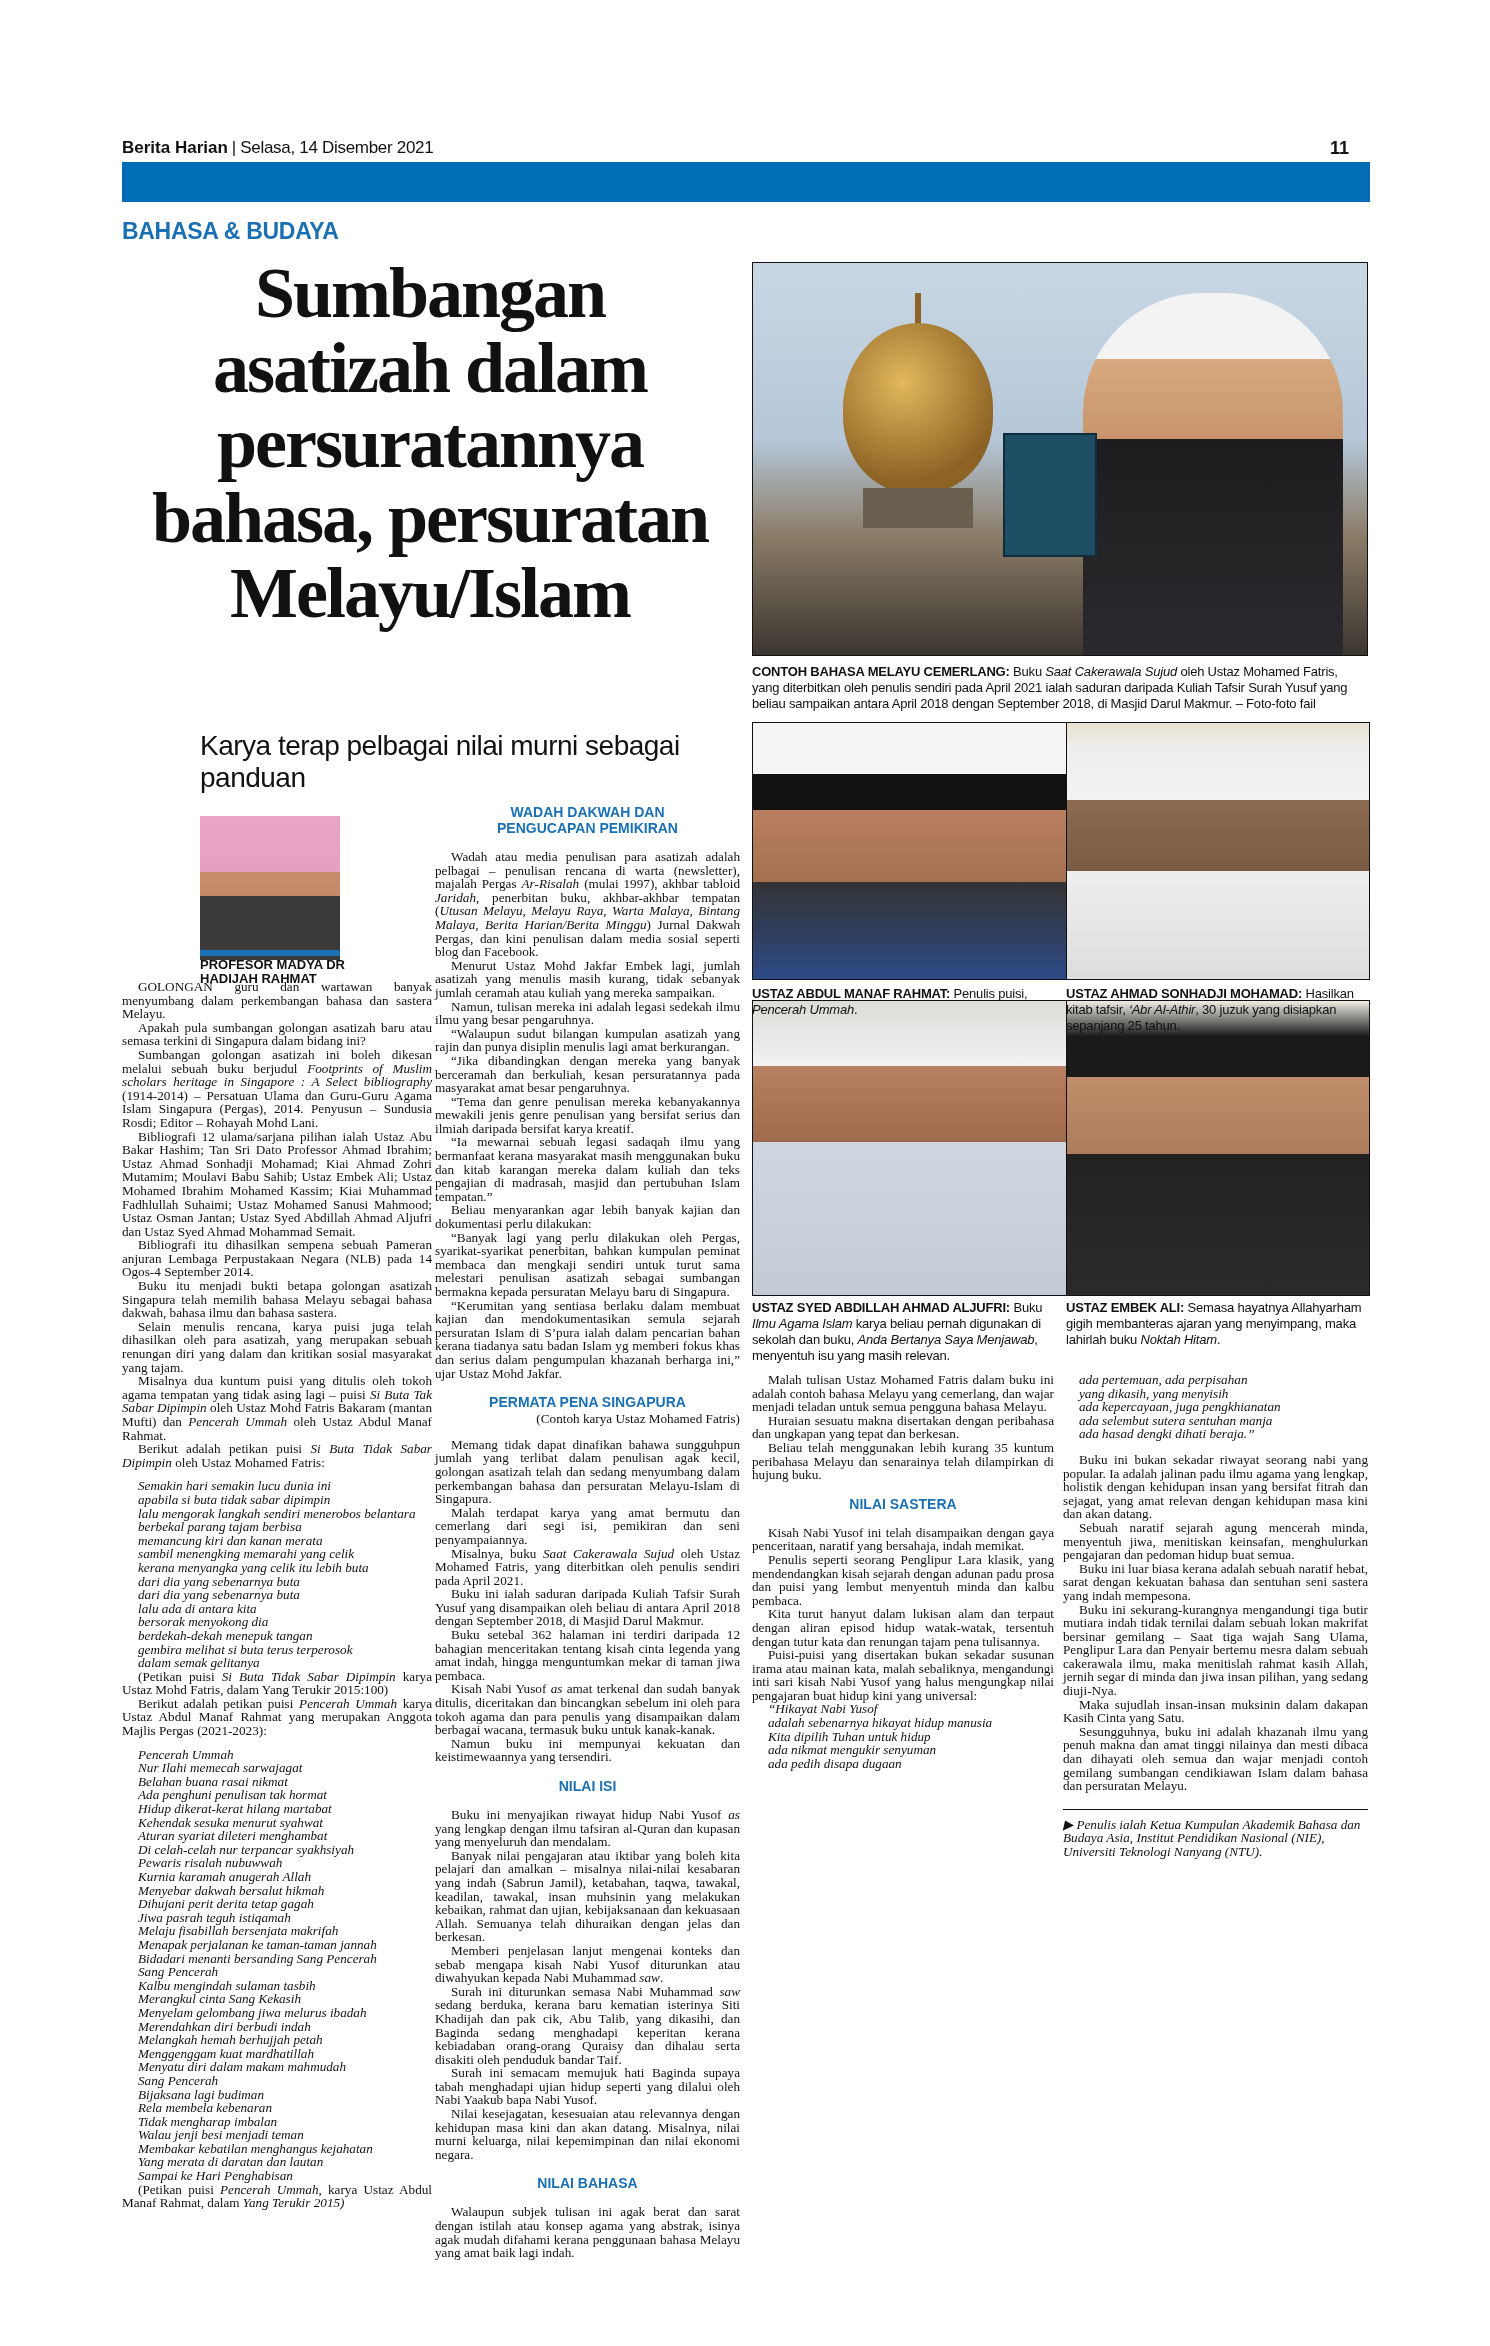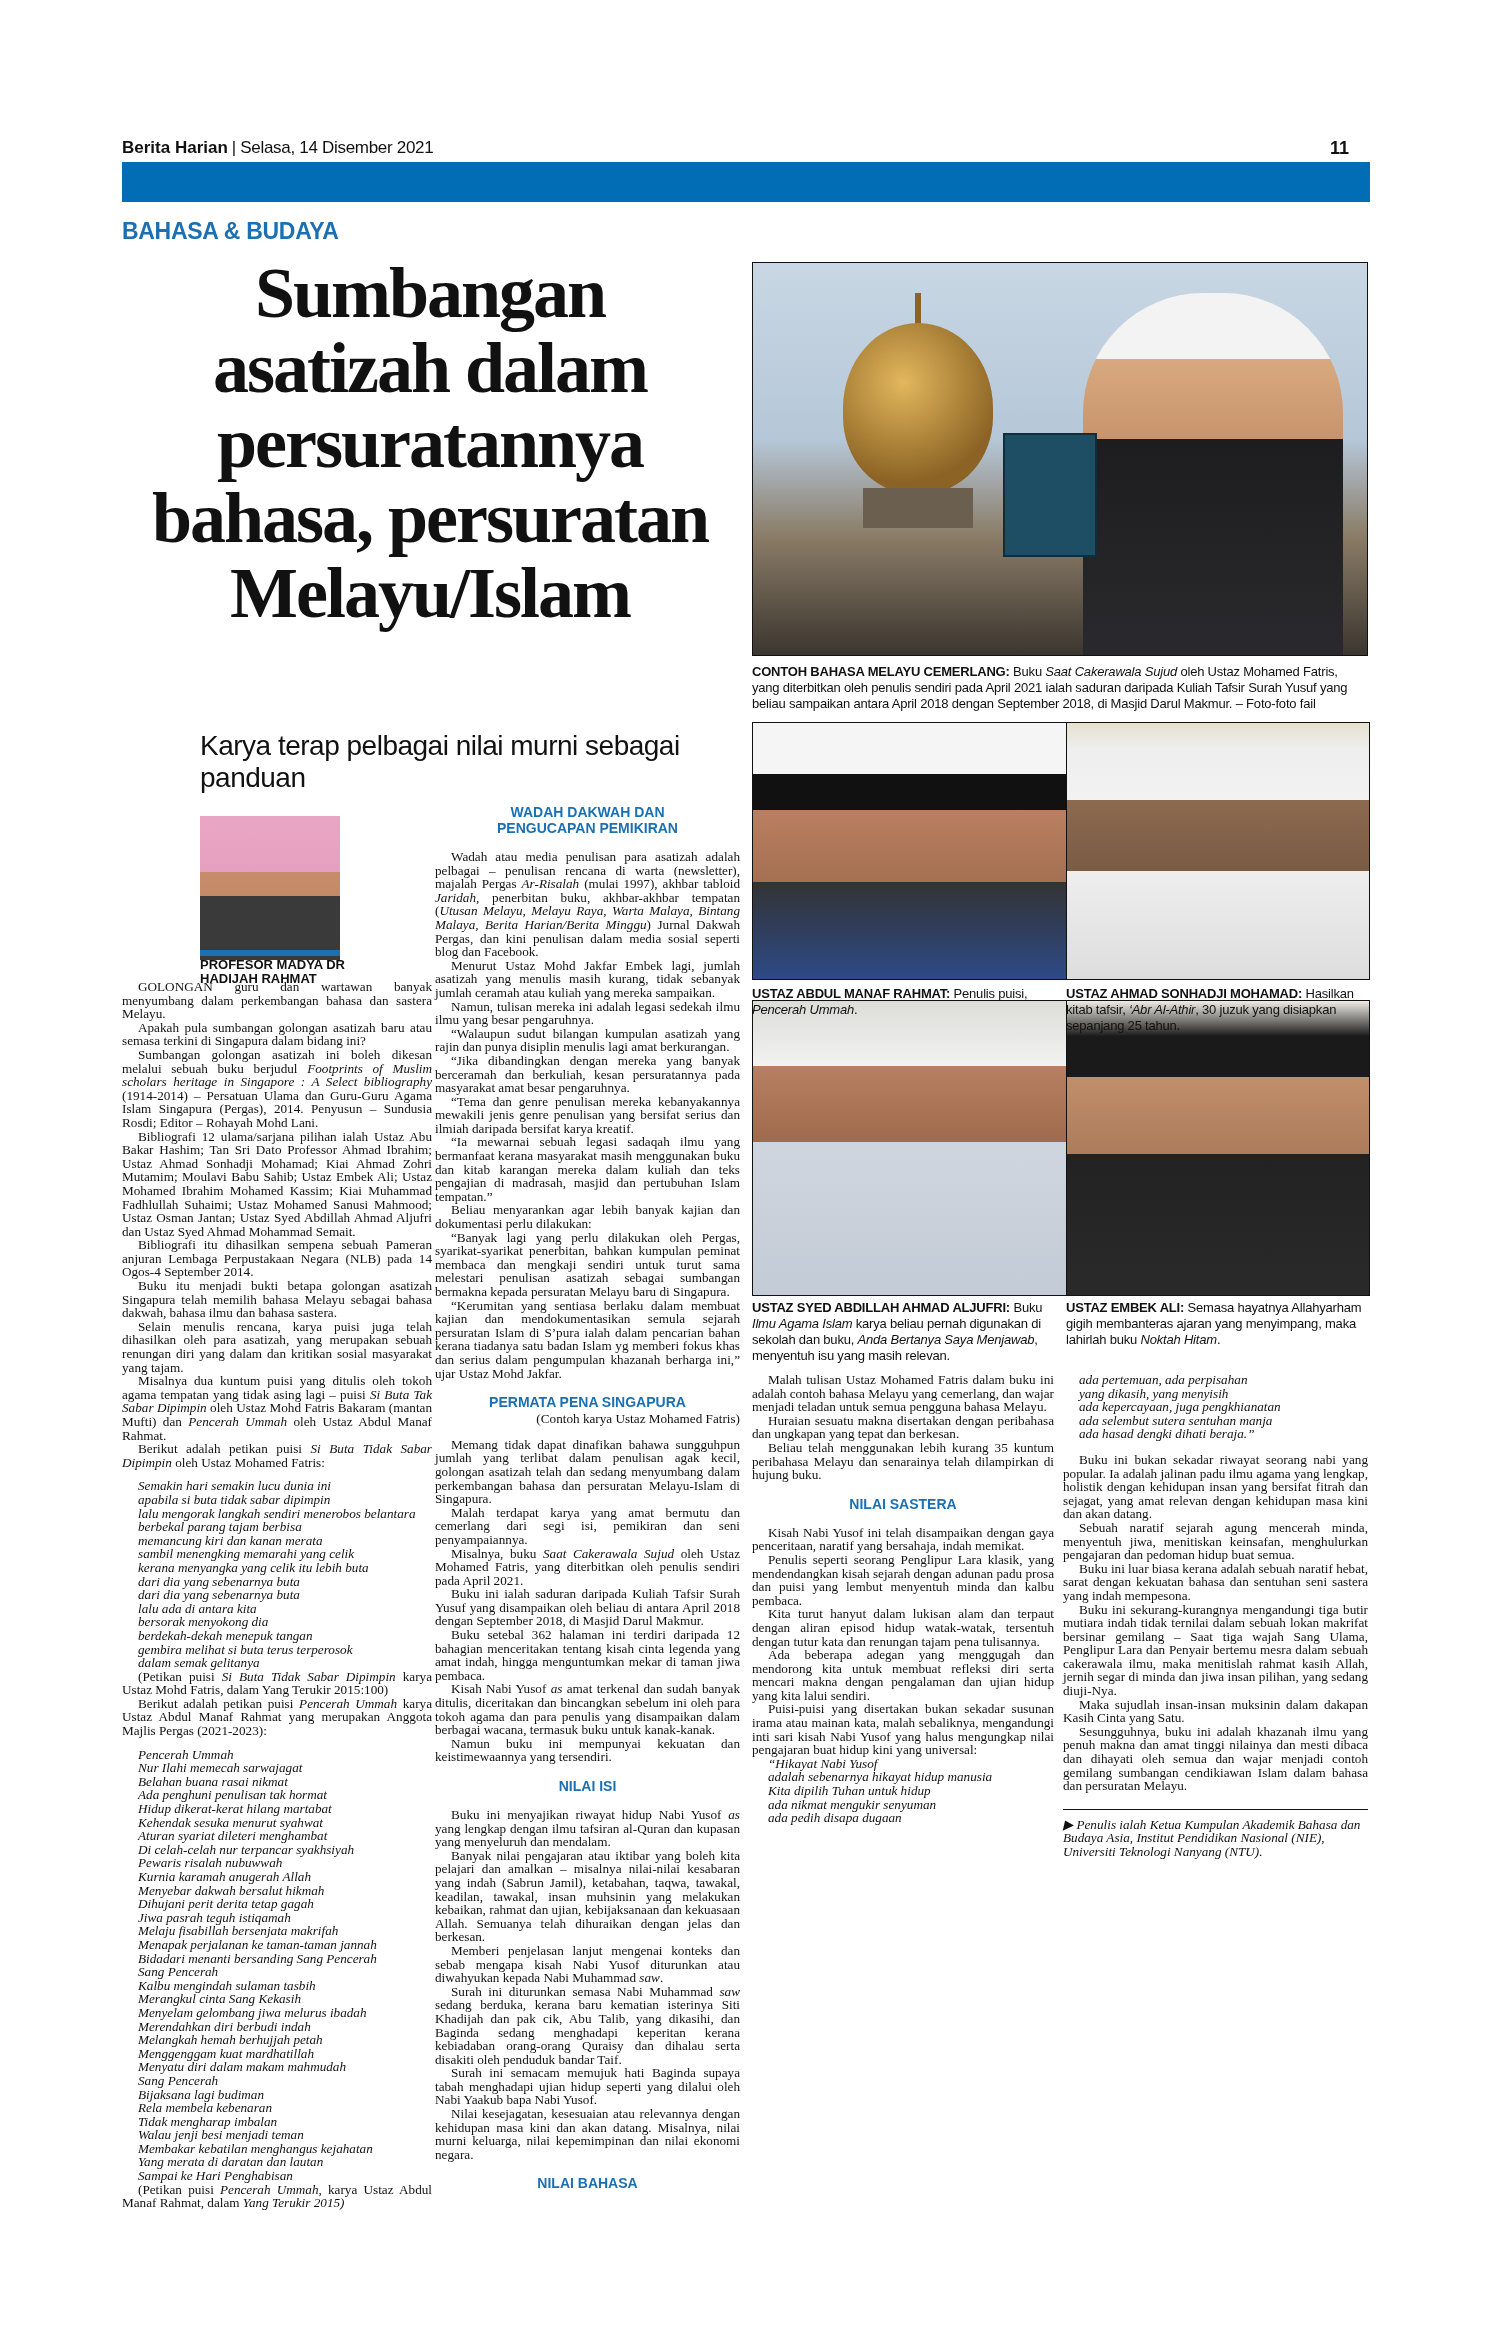--- a/index.html
+++ b/index.html
@@ -200,32 +200,32 @@
   <div class="sub">NILAI ISI</div>
   <div class="gap"></div>
   <p><span>Buku ini menyajikan riwayat hidup Nabi Yusof </span><i>as</i><span> yang lengkap dengan ilmu tafsiran al-Quran dan kupasan yang menyeluruh dan mendalam.</span></p>
   <p>Banyak nilai pengajaran atau iktibar yang boleh kita pelajari dan amalkan – misalnya nilai-nilai kesabaran yang indah (Sabrun Jamil), ketabahan, taqwa, tawakal, keadilan, tawakal, insan muhsinin yang melakukan kebaikan, rahmat dan ujian, kebijaksanaan dan kekuasaan Allah. Semuanya telah dihuraikan dengan jelas dan berkesan.</p>
   <p><span>Memberi penjelasan lanjut mengenai konteks dan sebab mengapa kisah Nabi Yusof diturunkan atau diwahyukan kepada Nabi Muhammad </span><i>saw</i><span>.</span></p>
   <p><span>Surah ini diturunkan semasa Nabi Muhammad </span><i>saw</i><span> sedang berduka, kerana baru kematian isterinya Siti Khadijah dan pak cik, Abu Talib, yang dikasihi, dan Baginda sedang menghadapi keperitan kerana kebiadaban orang-orang Quraisy dan dihalau serta disakiti oleh penduduk bandar Taif.</span></p>
   <p>Surah ini semacam memujuk hati Baginda supaya tabah menghadapi ujian hidup seperti yang dilalui oleh Nabi Yaakub bapa Nabi Yusof.</p>
   <p>Nilai kesejagatan, kesesuaian atau relevannya dengan kehidupan masa kini dan akan datang. Misalnya, nilai murni keluarga, nilai kepemimpinan dan nilai ekonomi negara.</p>
   <div class="sub">NILAI BAHASA</div>
   <div class="gap"></div>
+  <p>Walaupun subjek tulisan ini agak berat dan sarat dengan istilah atau konsep agama yang abstrak, isinya agak mudah difahami kerana penggunaan bahasa Melayu yang amat baik lagi indah.</p>
 </div>
 
 <div class="abs col c3">
   <p>Malah tulisan Ustaz Mohamed Fatris dalam buku ini adalah contoh bahasa Melayu yang cemerlang, dan wajar menjadi teladan untuk semua pengguna bahasa Melayu.</p>
   <p>Huraian sesuatu makna disertakan dengan peribahasa dan ungkapan yang tepat dan berkesan.</p>
   <p>Beliau telah menggunakan lebih kurang 35 kuntum peribahasa Melayu dan senarainya telah dilampirkan di hujung buku.</p>
   <div class="sub">NILAI SASTERA</div>
   <div class="gap"></div>
   <p>Kisah Nabi Yusof ini telah disampaikan dengan gaya penceritaan, naratif yang bersahaja, indah memikat.</p>
   <p>Penulis seperti seorang Penglipur Lara klasik, yang mendendangkan kisah sejarah dengan adunan padu prosa dan puisi yang lembut menyentuh minda dan kalbu pembaca.</p>
   <p>Kita turut hanyut dalam lukisan alam dan terpaut dengan aliran episod hidup watak-watak, tersentuh dengan tutur kata dan renungan tajam pena tulisannya.</p>
-  <p>Ada beberapa adegan yang menggugah dan mendorong kita untuk membuat refleksi diri serta mencari makna dengan pengalaman dan ujian hidup yang kita lalui sendiri.</p>
   <p>Puisi-puisi yang disertakan bukan sekadar susunan irama atau mainan kata, malah sebaliknya, mengandungi inti sari kisah Nabi Yusof yang halus mengungkap nilai pengajaran buat hidup kini yang universal:</p>
   <div class="poem" id="poem3" style="margin-top:0">
       <div>“Hikayat Nabi Yusof</div>
       <div>adalah sebenarnya hikayat hidup manusia</div>
       <div>Kita dipilih Tuhan untuk hidup</div>
       <div>ada nikmat mengukir senyuman</div>
       <div>ada pedih disapa dugaan</div>
     </div>
 </div>
 

